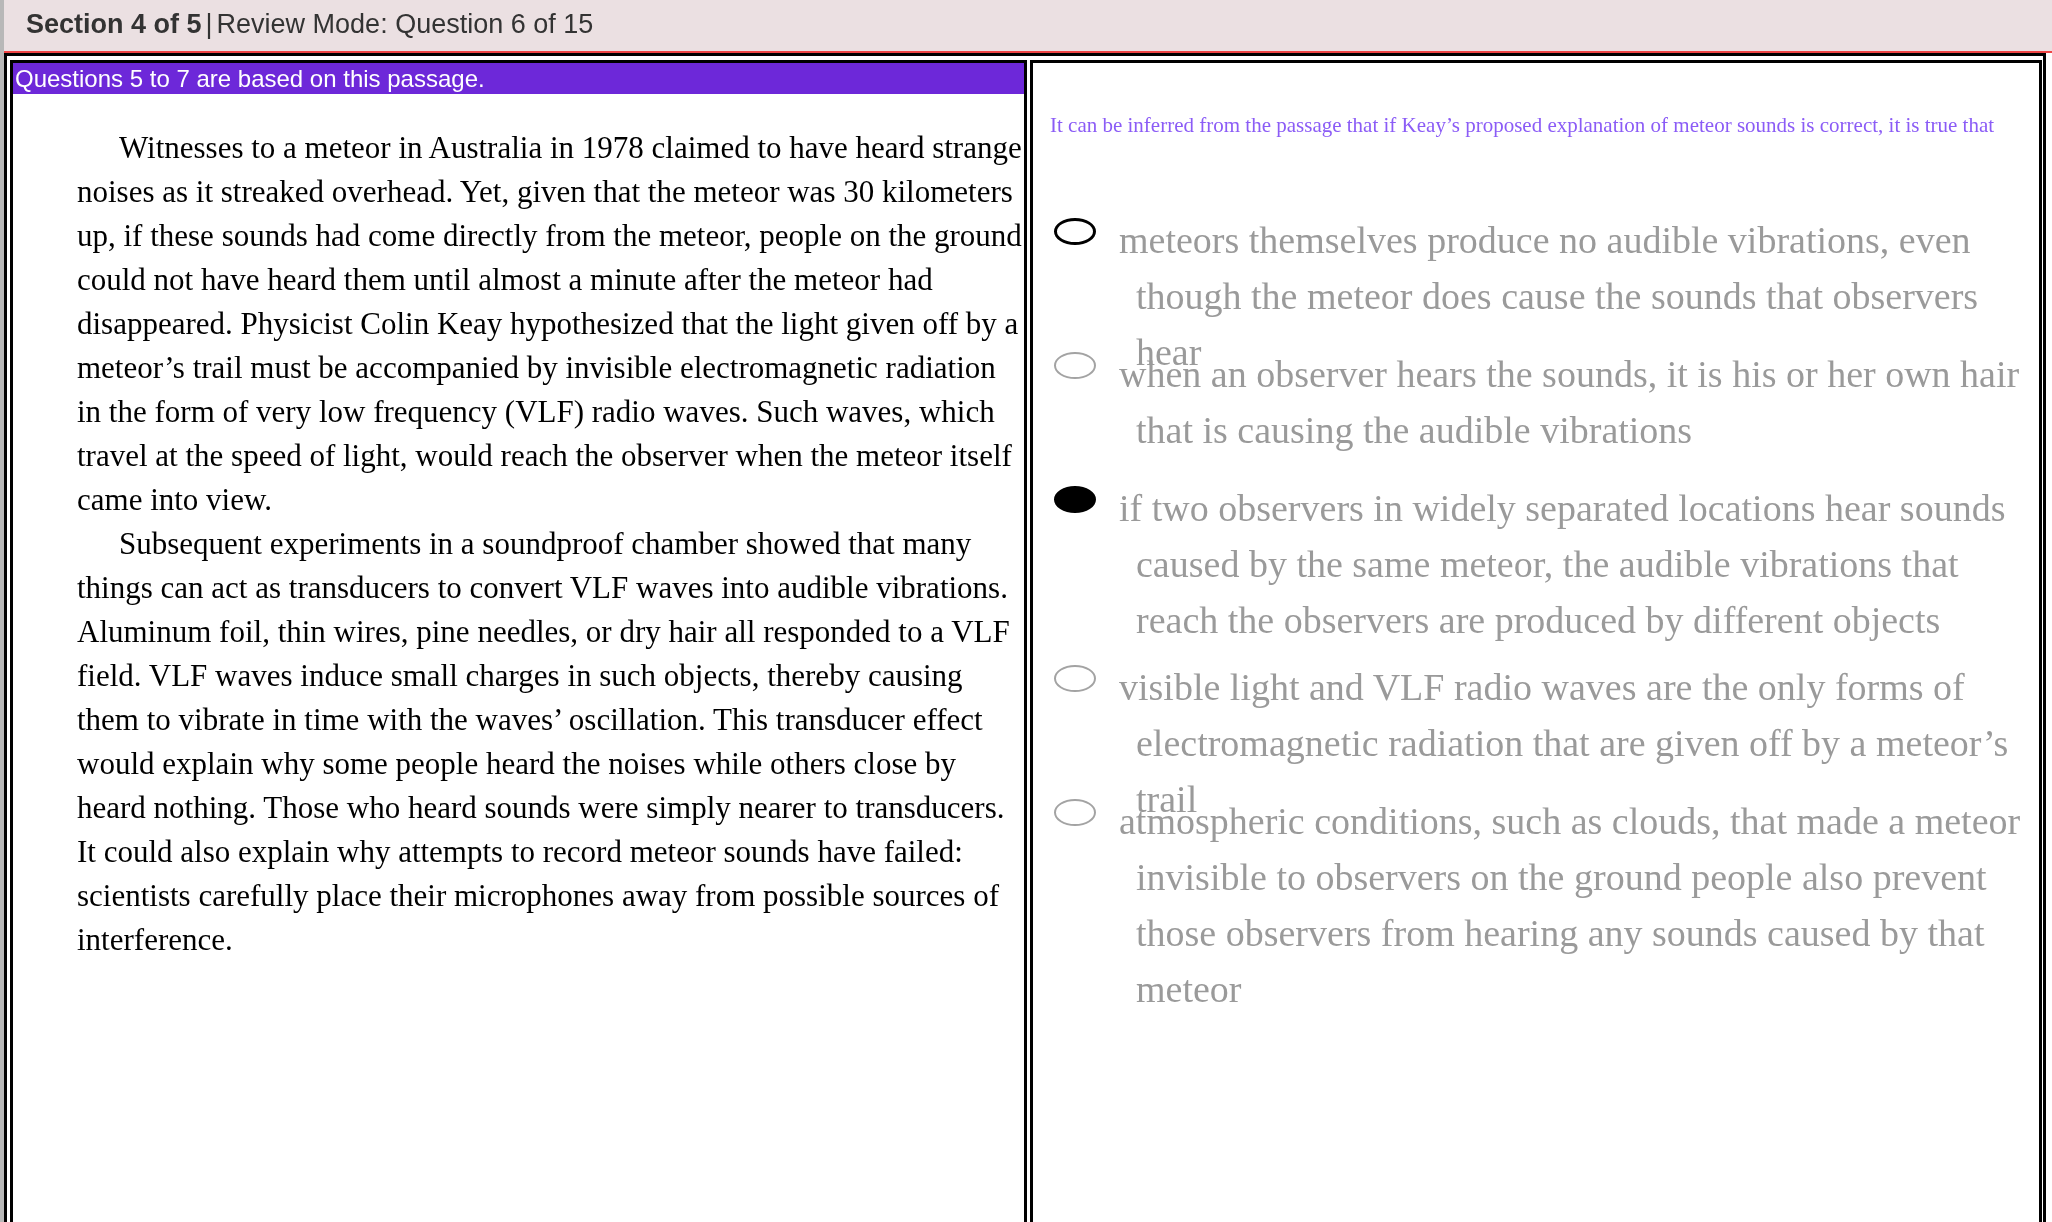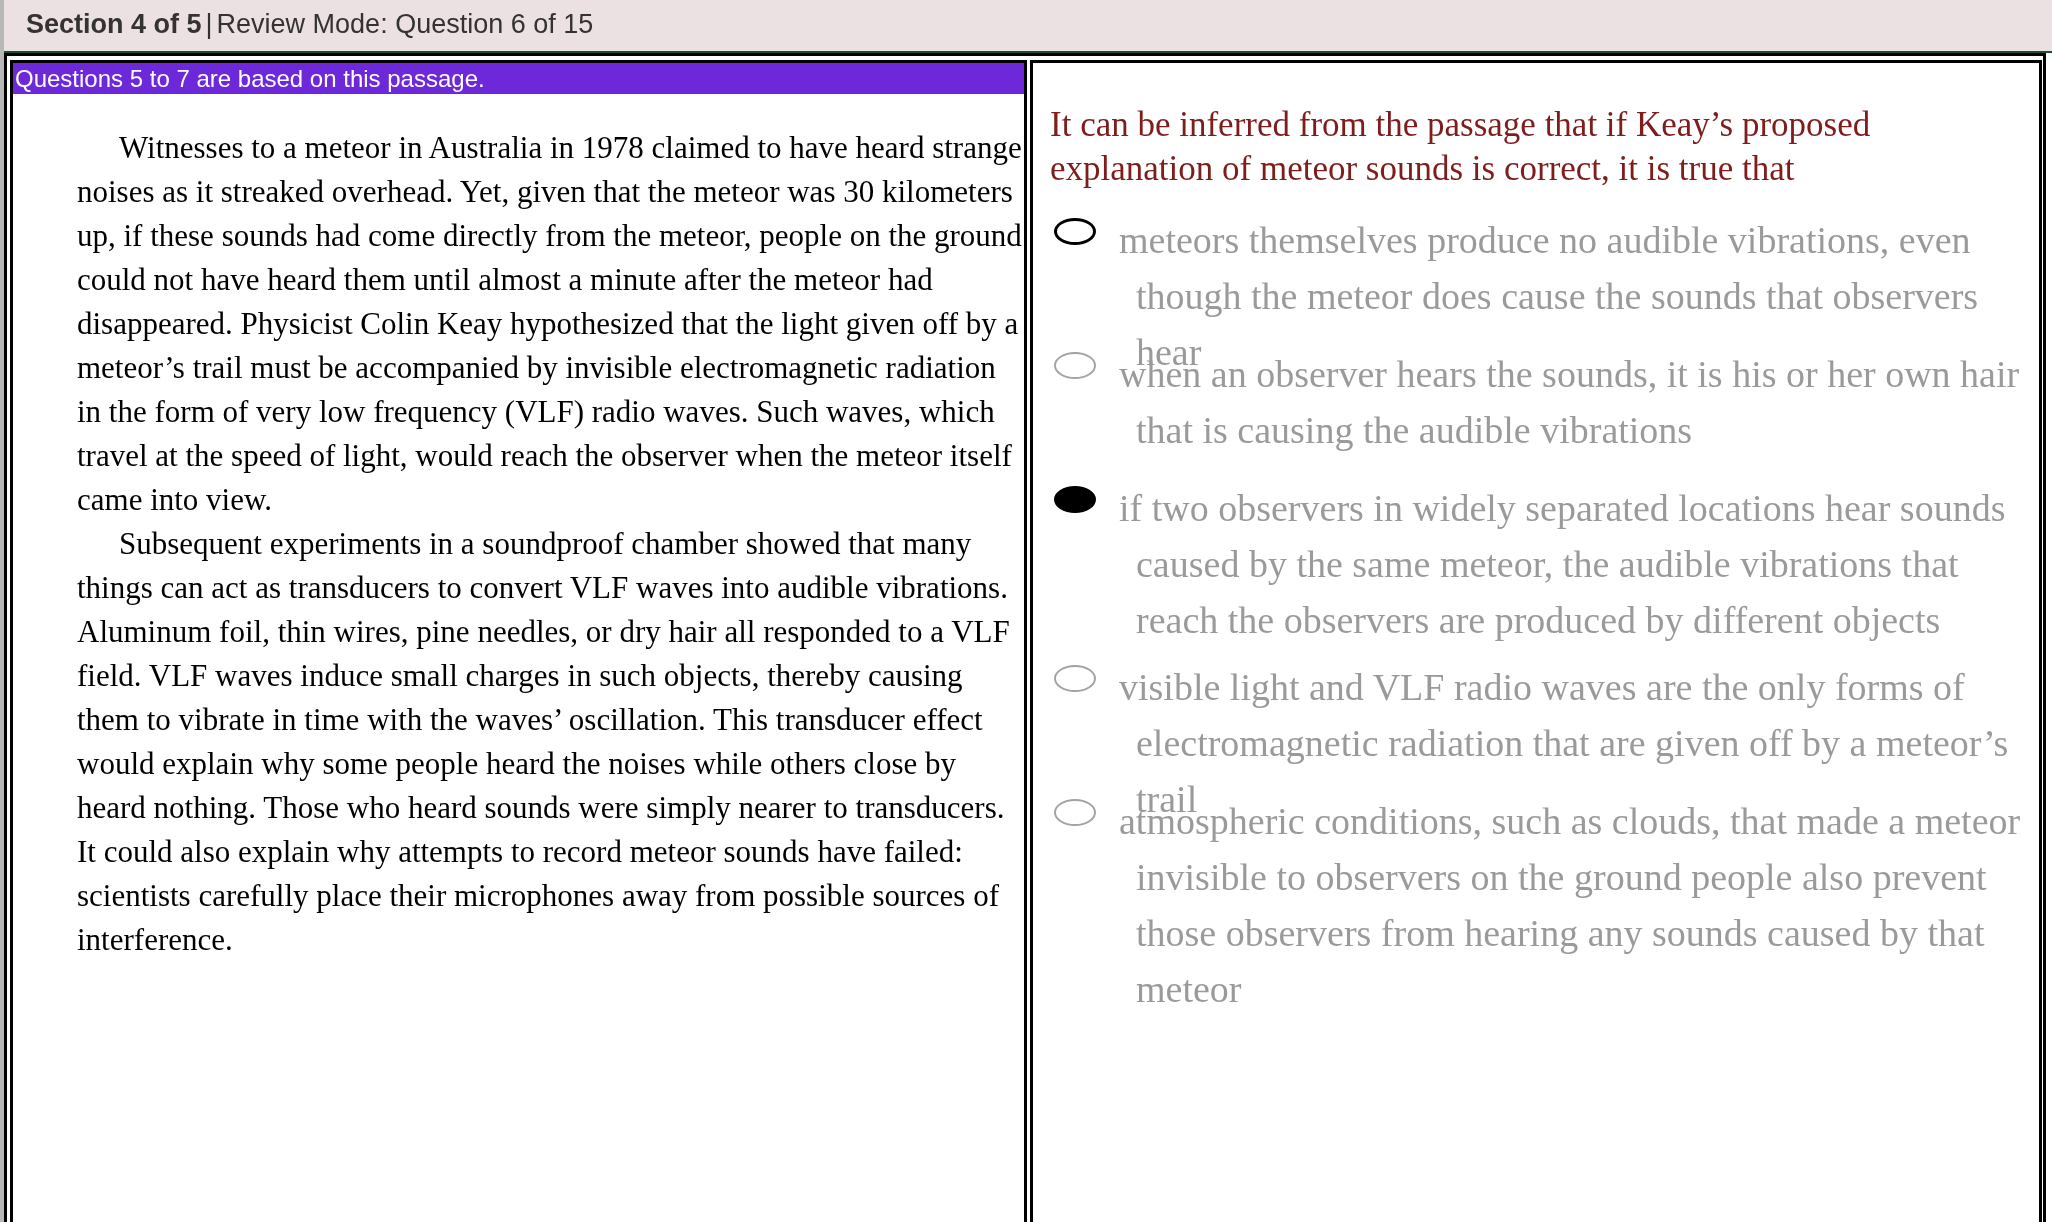--- a/index.html
+++ b/index.html
@@ -1,29 +1,29 @@
 <!DOCTYPE html>
 <html><head>
 <meta charset="utf-8">
 <style>
   html, body { margin:0; padding:0; }
   body { width:2052px; height:1222px; overflow:hidden; background:#ffffff; position:relative; font-family:"Liberation Serif", serif; }
   .leftstrip { position:absolute; left:0; top:0; width:4px; height:1222px; background:#b8b8b8; }
-  .header { position:absolute; left:4px; top:0; width:2048px; height:51px; background:#ebe0e2; border-bottom:2px solid #14532d; }
+  .header { position:absolute; left:4px; top:0; width:2048px; height:51px; background:#ebe0e2; border-bottom:2px solid #ef4444; }
   .header-text { position:absolute; left:22px; top:9px; font-family:"Liberation Sans", sans-serif; font-size:27px; color:#333333; white-space:nowrap; }
   .header-text .bold { font-weight:bold; }
   .header-text .sep { margin:0 4px; }
   .frame-outer { position:absolute; left:4px; top:53px; width:2042px; height:1172px; border-top:3px solid #000; border-left:3px solid #000; border-right:3px solid #000; box-sizing:border-box; }
   .pane { position:absolute; top:4px; bottom:-4px; border-top:3px solid #000; border-left:3px solid #000; border-right:3px solid #000; box-sizing:border-box; background:#fff; }
   .pane-left { left:3px; width:1017px; }
   .pane-right { left:1023px; width:1012px; }
   .passage-bar { position:absolute; left:0; top:0; right:0; height:31px; background:#6d28d9; color:#ffffff; font-family:"Liberation Sans", sans-serif; font-size:24px; line-height:31px; padding-left:2px; white-space:nowrap; }
   .passage { position:absolute; left:40px; top:63px; width:950px; font-size:31px; line-height:44px; color:#000;margin-left:24px; }
   .passage p { margin:0; text-indent:42px; }
-  .stem { position:absolute; left:17px; top:40px; width:960px; font-size:35px; line-height:44px; color:#7f1d1d; }
+  .stem { position:absolute; left:17px; top:40px; width:960px; font-size:21px; line-height:44px; color:#8b5cf6; }
   .option { position:absolute; left:17px; width:970px; }
   .radio { position:absolute; left:4px; top:6px; width:42px; height:27px; border-radius:50%; box-sizing:border-box; border:2px solid #a3a3a3; background:#fff; cursor:pointer; }
   .radio.dark { border:3px solid #000; }
   .radio.checked { background:#000; border:2px solid #000; }
   .option-text { position:absolute; left:69px; width:900px; font-size:38px; line-height:56px; color:#9a9a9a; padding-left:17px; text-indent:-17px; }
 </style>
 </head>
 <body>
 
 <div class="leftstrip"></div>

